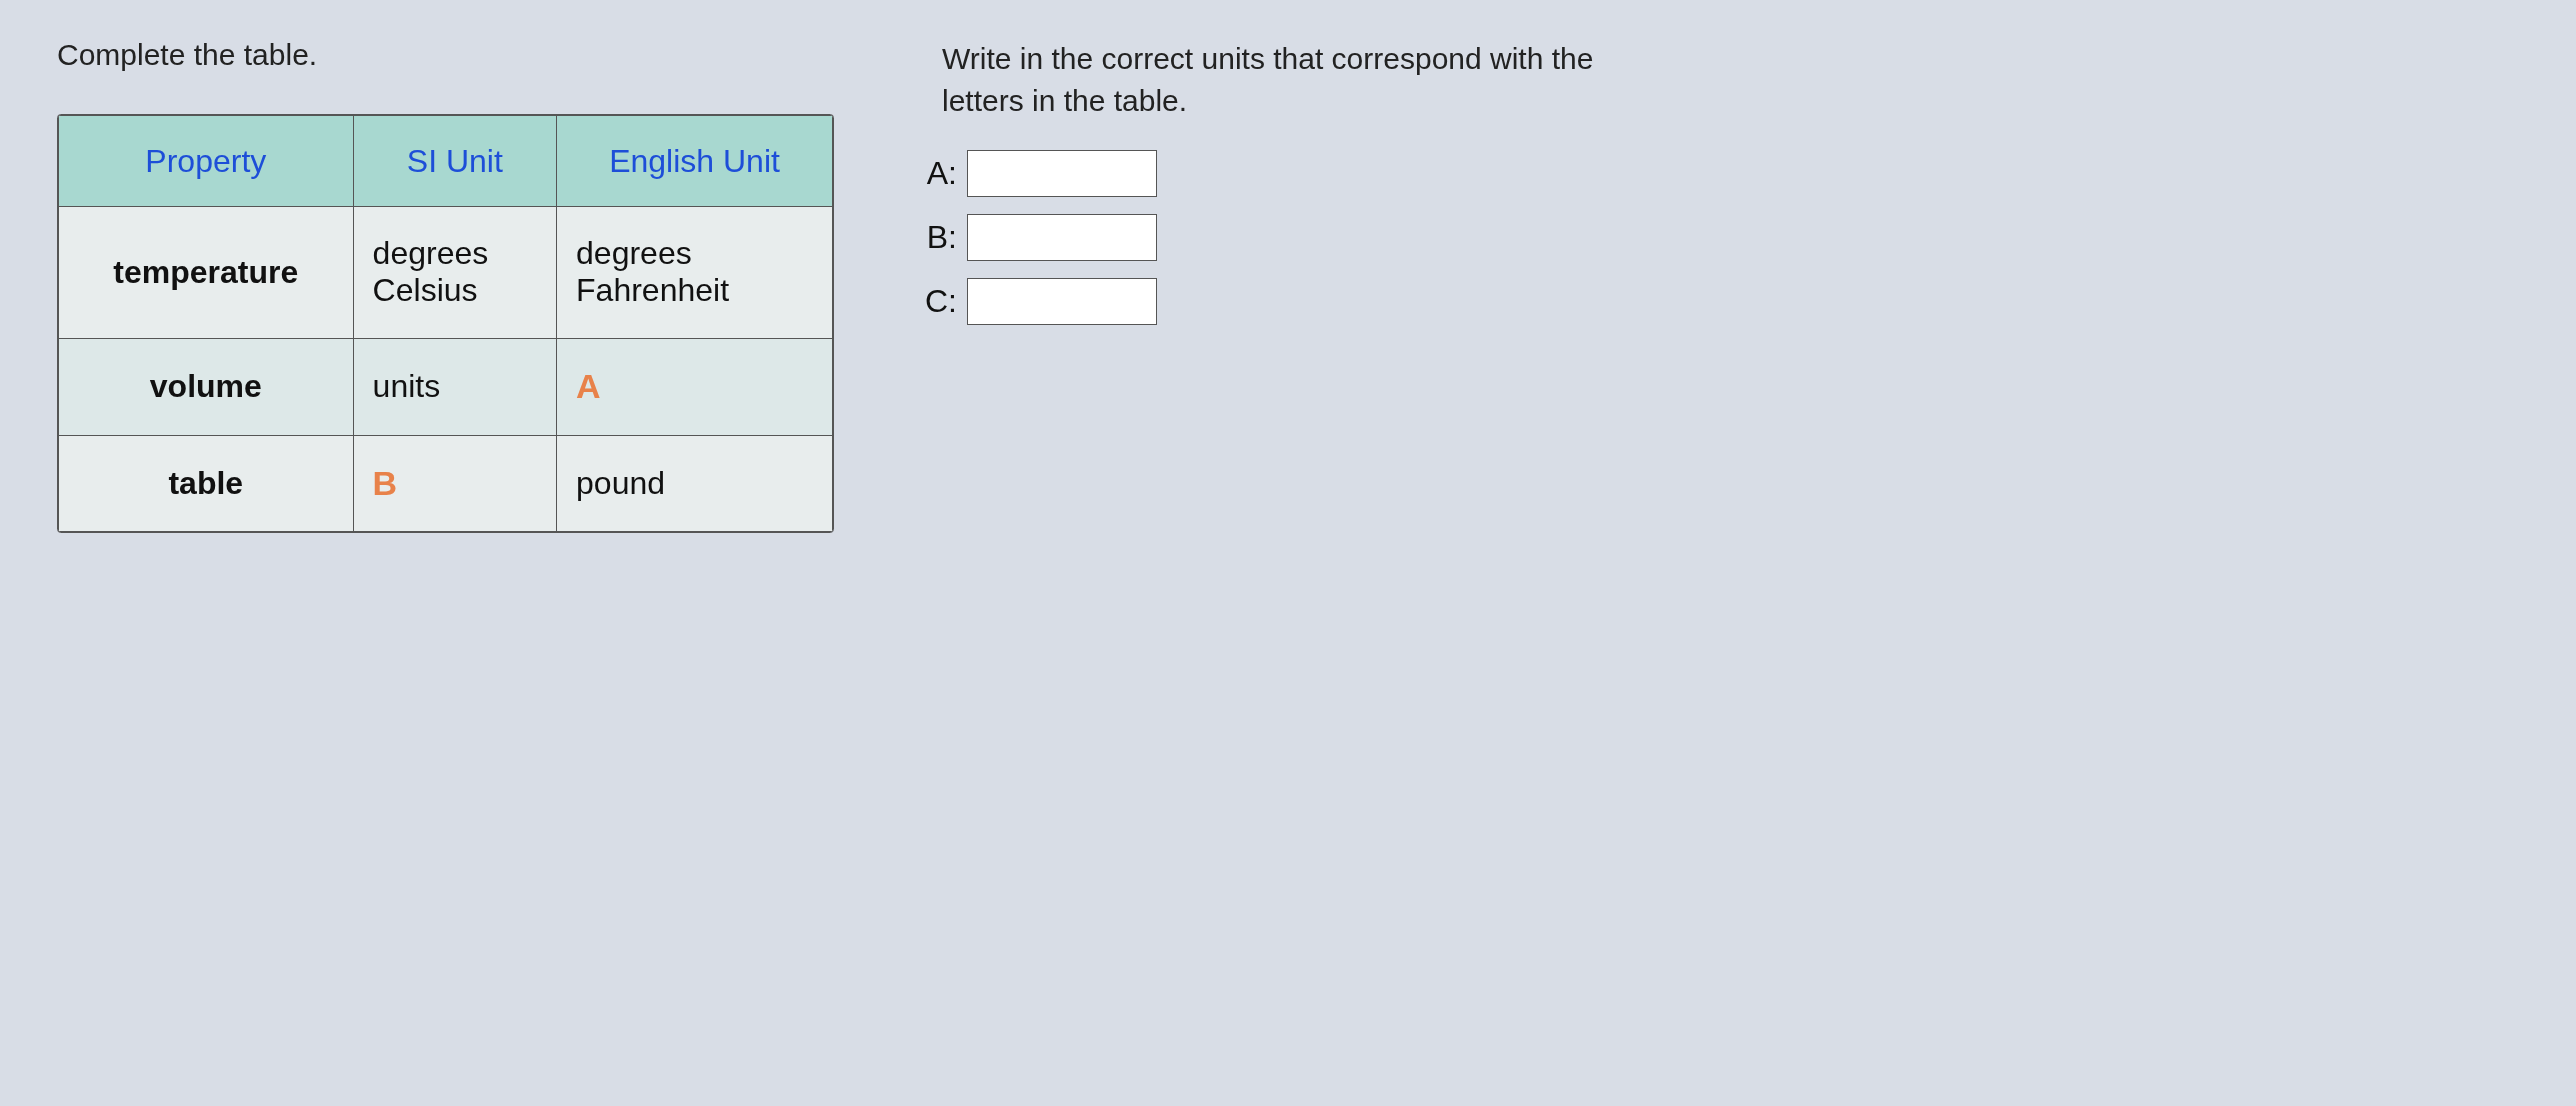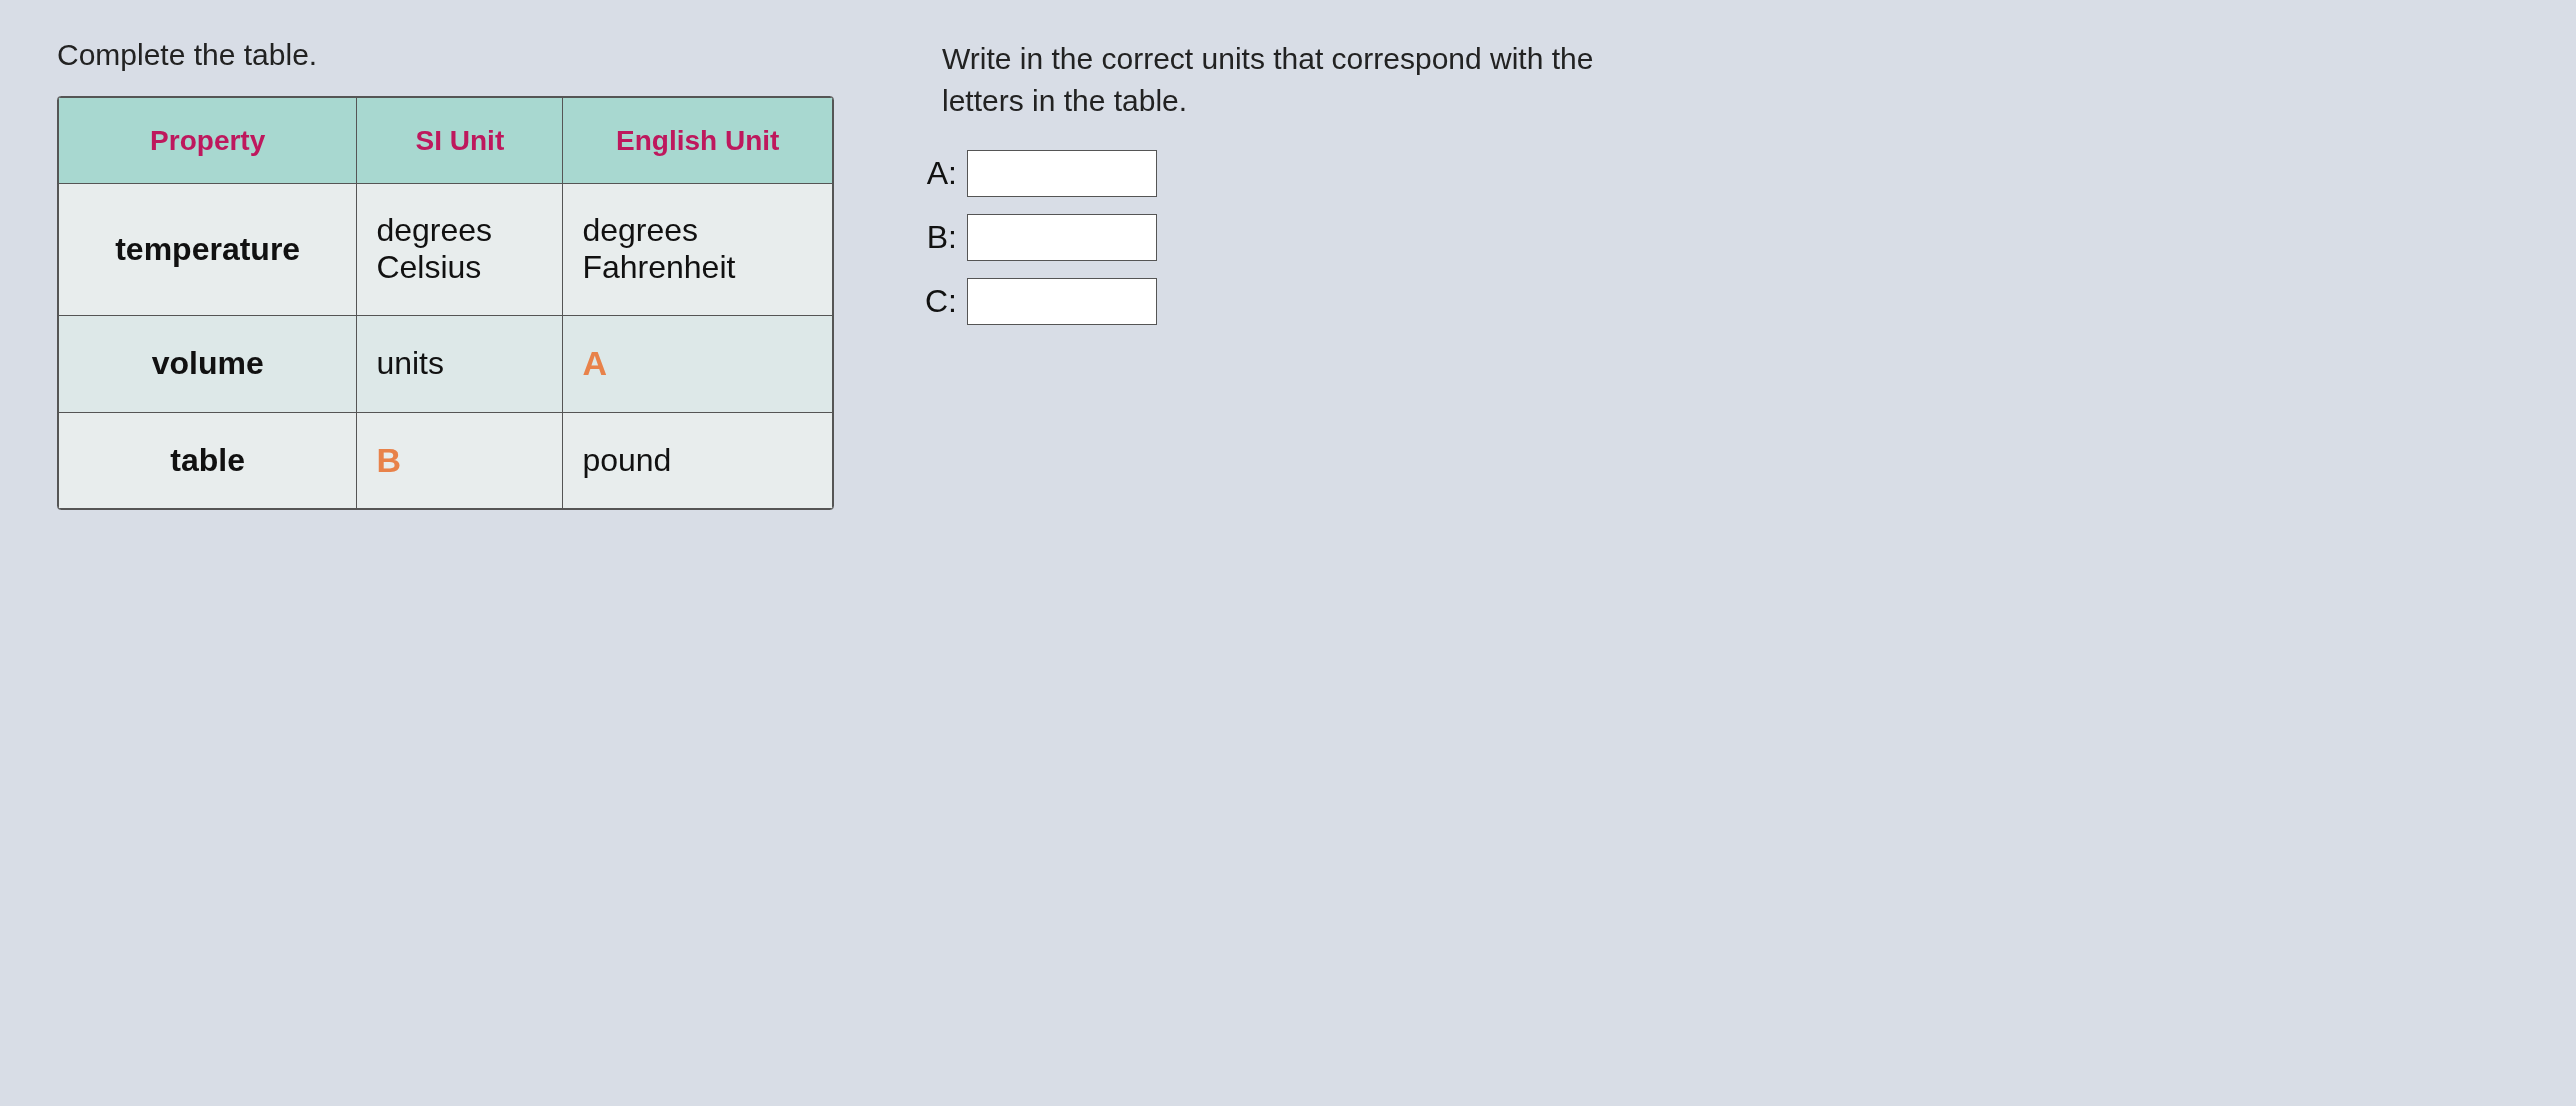--- a/index.html
+++ b/index.html
@@ -27,21 +27,21 @@
 
     .left-section {
       display: flex;
       flex-direction: column;
       gap: 19px;
     }
 
     .instruction-text {
       font-size: 30px;
       color: #222;
-      margin-bottom: 5px;
+      margin-bottom: 23px;
     }
 
     .table-wrapper {
       border: 1.9px solid #555;
       border-radius: 3.8px;
       overflow: hidden;
       width: 777px;
     }
 
     table {
@@ -49,24 +49,24 @@
       width: 100%;
     }
 
     thead tr {
       background-color: #a8d8d0;
     }
 
     thead th {
       border: 1.9px solid #555;
       padding: 26.5px 19px;
-      font-size: 28px;
-      font-weight: bold;
+      font-size: 32px;
+      font-weight: normal;
       text-align: center;
-      color: #be185d;
+      color: #1d4ed8;
     }
 
     tbody tr {
       background-color: #e8eded;
     }
 
     tbody tr:nth-child(even) {
       background-color: #dde8e8;
     }
 

